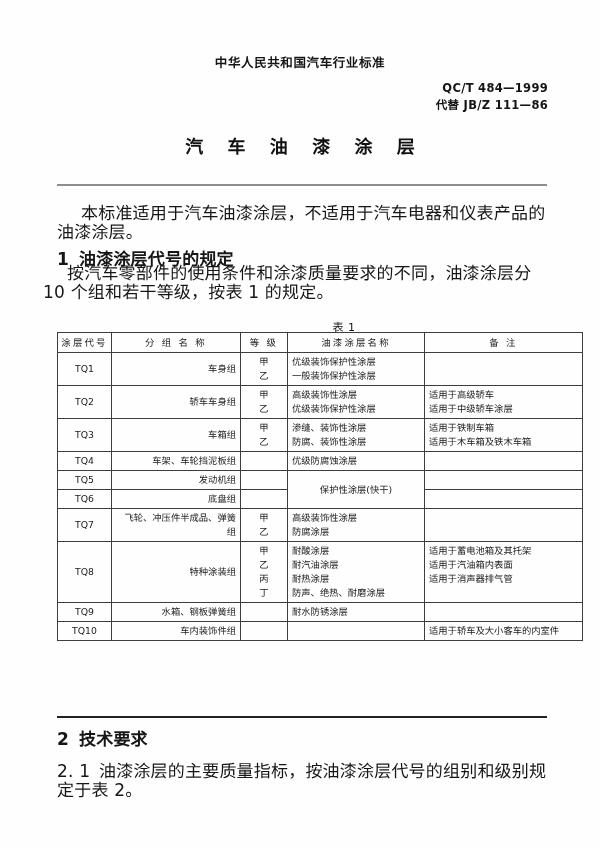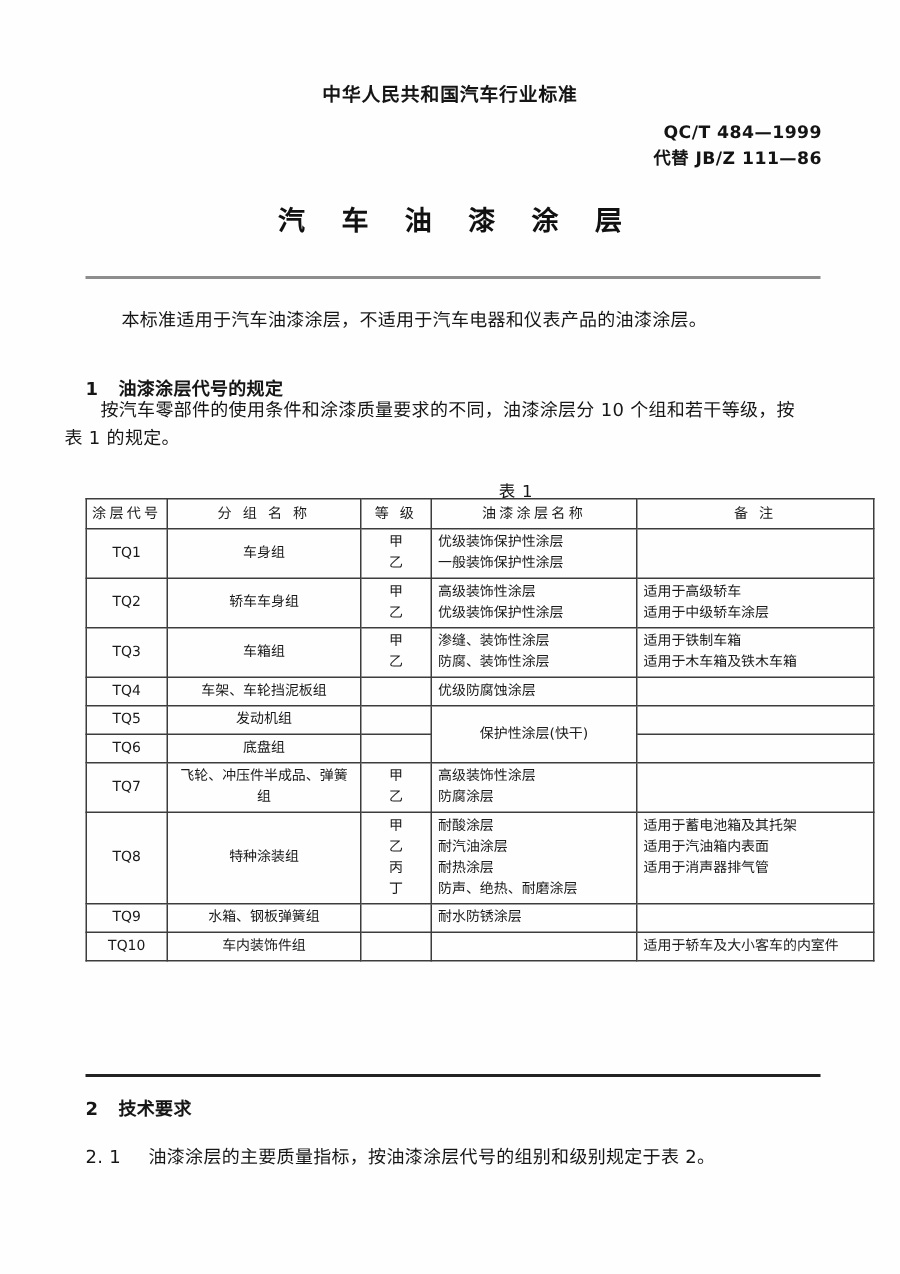--- a/index.html
+++ b/index.html
@@ -70,21 +70,21 @@
     top: 184px;
     left: 57px;
     width: 490px;
     height: 2px;
     background: #8d8d8d;
   }
 
   
   .para {
     position: absolute;
-    font-size: 12px;
+    font-size: 17px;
     line-height: 19px;
     color: #161616;
     letter-spacing: 0.2px;
   }
   .p-scope   { top: 204px; left: 57px; width: 490px; text-indent: 24px; }
   .h-sec1    { top: 250px; left: 57px; width: 490px; font-weight: bold; }
   .h-sec1 .num { display: inline-block; width: 22px; }
   .p-sec1    { top: 264px; left: 43px; width: 492px; text-indent: 24px; }
 
   .h-sec2    { top: 730px; left: 57px; width: 490px; font-weight: bold; }
@@ -126,21 +126,21 @@
   table.spec thead th {
     text-align: center;
     height: 17px;
     padding: 1px 3px;
     letter-spacing: 2.2px;
     font-size: 9.4px;
   }
   table.spec thead tr { border-top: 1.6px solid #222; }
 
   .c-code    { width: 47px;  text-align: center; margin-left: 26px; }
-  .c-group   { width: 122px; text-align: center; padding-left: 7px; }
+  .c-group   { width: 122px; text-align: right; padding-left: 7px; }
   .c-grade   { width: 40px;  text-align: center; }
   .c-name    { width: 130px; text-align: left; padding-left: 7px; }
   .c-remark  { width: 151px; text-align: left; padding-left: 7px; }
 
   td.g-cell, td.n-cell, td.r-cell { padding-top: 1px; padding-bottom: 1px; }
 
   .stack { display: block; }
   .stack span { display: block; height: 14px; line-height: 14px; white-space: nowrap; }
 
   .center-mid { text-align: center; vertical-align: middle; }

